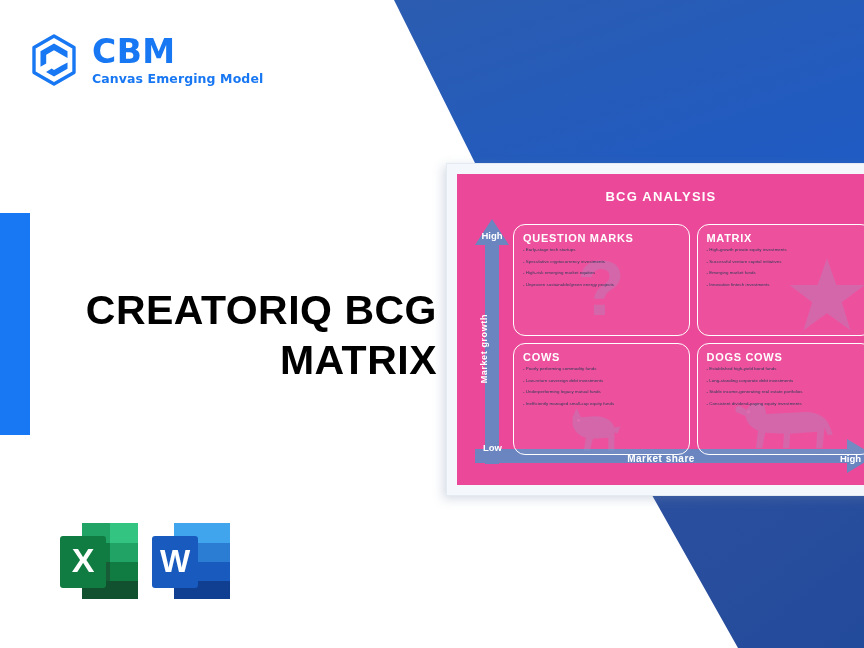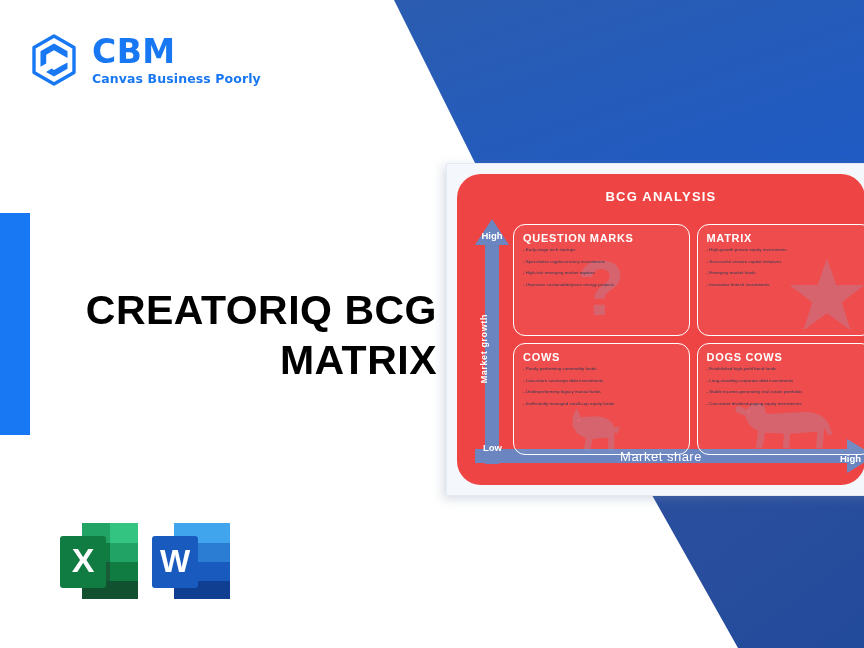--- a/index.html
+++ b/index.html
@@ -105,23 +105,22 @@
     background: #f4f7fb;
     border: 1px solid #e3eaf2;
     box-shadow: -3px 3px 10px rgba(120,140,170,0.30);
     box-sizing: border-box;
     padding: 10px;
   }
   #bcg-inner {
     position: relative;
     width: 100%;
     height: 100%;
-    background: #ef4444;
+    background: #ec4899;
     overflow: hidden;
-    border-radius: 24px;
   }
   #bcg-heading {
     position: absolute;
     top: 15px;
     left: 0;
     right: 0;
     text-align: center;
     font-size: 13px;
     font-weight: 700;
     color: #ffffff;
@@ -177,22 +176,22 @@
     width: 400px;
     height: 34px;
   }
   #axis-x-label {
     position: absolute;
     left: 0;
     right: 0;
     bottom: 21px;
     text-align: center;
     color: #ffffff;
-    font-size: 13px;
-    font-weight: 400;
+    font-size: 10px;
+    font-weight: 700;
     letter-spacing: 0.5px;
   }
   #axis-x-low {
     position: absolute;
     left: 26px;
     bottom: 32px;
     color: #ffffff;
     font-size: 9.5px;
     font-weight: 700;
   }
@@ -285,21 +284,21 @@
     <g fill="none" stroke="#1877F2" stroke-width="3.4" stroke-linejoin="round">
       <path d="M26 3 L46 14.5 L46 39.5 L26 51 L6 39.5 L6 14.5 Z"></path>
     </g>
     <g fill="#1877F2">
       <path d="M26 10.5 L39.5 18.2 L39.5 25 L33.8 21.7 L33.8 21.7 L26 17.2 L18.2 21.7 L18.2 30.5 L12.5 33.8 L12.5 18.2 Z"></path>
       <path d="M39.5 29.5 L39.5 35.8 L26 43.5 L18 38.9 L23.7 35.6 L26 36.9 L33.8 32.4 L33.8 32.4 Z"></path>
     </g>
   </svg>
   <div id="logo-text-wrap">
     <div id="logo-title">CBM</div>
-    <div id="logo-sub">Canvas Business Poorly</div>
+    <div id="logo-sub">Canvas Emerging Model</div>
   </div>
 </div>
 
 <div id="accent-bar"></div>
 
 <h1 id="page-title">CREATORIQ BCG MATRIX</h1>
 
 <div id="footer-badge">
   <svg class="office-icon" id="excel-icon" viewBox="0 0 82 88">
     <rect x="24" y="6" width="56" height="76" rx="4" fill="#1D6F42"></rect>

